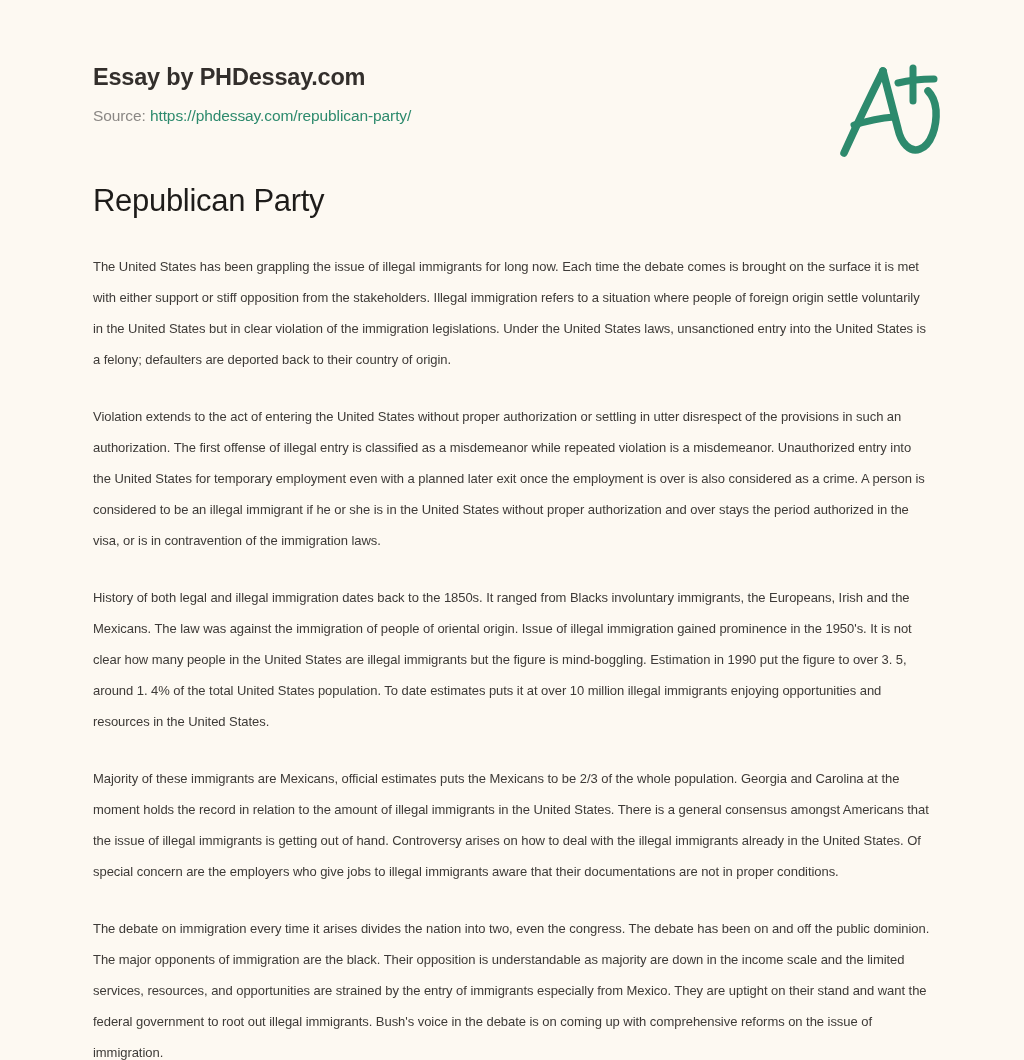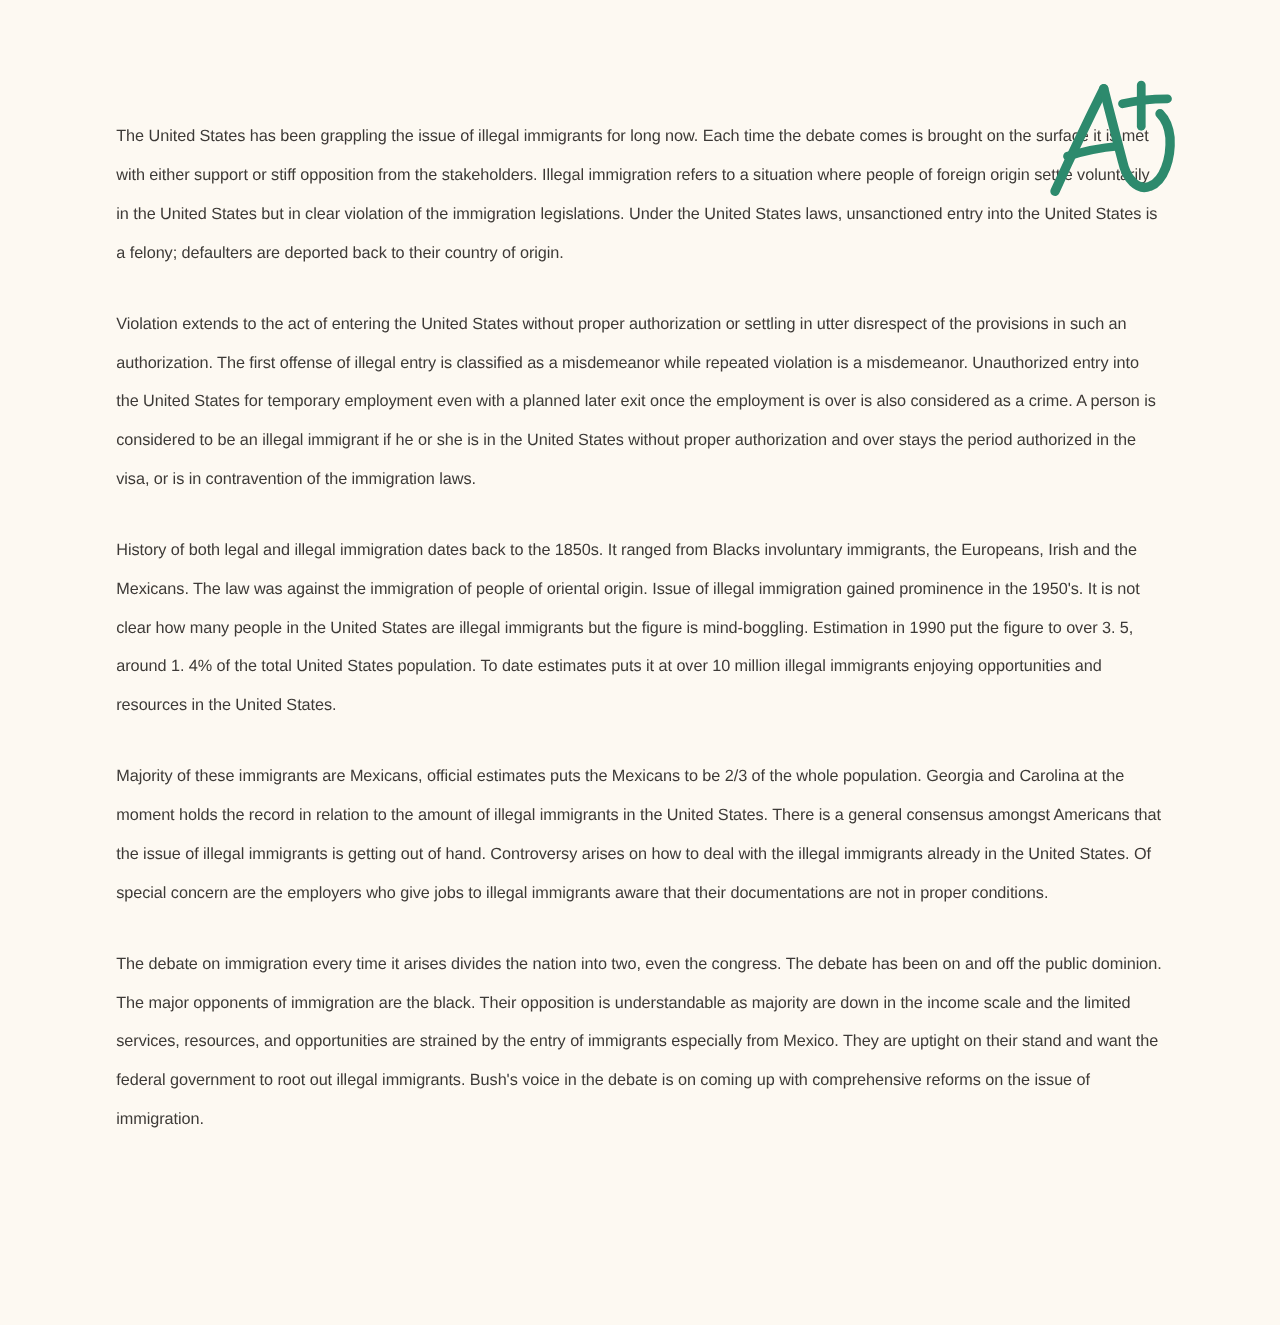--- a/index.html
+++ b/index.html
@@ -105,40 +105,46 @@
   .body-copy p:last-child {
     margin-bottom: 0;
   }
 </style>
 </head>
 <body>
 
 <div class="page">
 
   <header class="header">
+    <div class="brand-line">Essay by PHDessay.com</div>
+    <div class="source-line">
+      <span class="source-label">Source:</span>
+      <a class="source-url" href="#">https://phdessay.com/republican-party/</a>
+    </div>
 
     <div class="logo">
       <svg viewBox="0 0 110 105" xmlns="http://www.w3.org/2000/svg" aria-hidden="true">
         <g fill="none" stroke="#2d8a6d" stroke-linecap="round" stroke-linejoin="round">
 
           <path d="M8 96 C 18 74, 33 42, 47 14" stroke-width="7.5"></path>
 
           <path d="M47 14 C 52 34, 58 56, 62 72 C 65 86, 74 96, 84 92 C 95 88, 101 70, 100 53 C 99 43, 95 37, 92 34" stroke-width="7.5"></path>
 
           <path d="M18 68 C 31 64, 46 61, 58 60" stroke-width="7"></path>
 
           <path d="M77 11 C 77 22, 77 33, 77 44" stroke-width="7"></path>
 
           <path d="M62 26 C 74 23, 87 22, 98 22" stroke-width="7"></path>
         </g>
       </svg>
     </div>
   </header>
 
   <article class="article">
+    <h1 class="essay-title">Republican Party</h1>
     <div class="body-copy">
         <p>The United States has been grappling the issue of illegal immigrants for long now. Each time the debate comes is brought on the surface it is met with either support or stiff opposition from the stakeholders. Illegal immigration refers to a situation where people of foreign origin settle voluntarily in the United States but in clear violation of the immigration legislations. Under the United States laws, unsanctioned entry into the United States is a felony; defaulters are deported back to their country of origin.</p>
         <p>Violation extends to the act of entering the United States without proper authorization or settling in utter disrespect of the provisions in such an authorization. The first offense of illegal entry is classified as a misdemeanor while repeated violation is a misdemeanor. Unauthorized entry into the United States for temporary employment even with a planned later exit once the employment is over is also considered as a crime. A person is considered to be an illegal immigrant if he or she is in the United States without proper authorization and over stays the period authorized in the visa, or is in contravention of the immigration laws.</p>
         <p>History of both legal and illegal immigration dates back to the 1850s. It ranged from Blacks involuntary immigrants, the Europeans, Irish and the Mexicans. The law was against the immigration of people of oriental origin. Issue of illegal immigration gained prominence in the 1950's. It is not clear how many people in the United States are illegal immigrants but the figure is mind-boggling. Estimation in 1990 put the figure to over 3. 5, around 1. 4% of the total United States population. To date estimates puts it at over 10 million illegal immigrants enjoying opportunities and resources in the United States.</p>
         <p>Majority of these immigrants are Mexicans, official estimates puts the Mexicans to be 2/3 of the whole population. Georgia and Carolina at the moment holds the record in relation to the amount of illegal immigrants in the United States. There is a general consensus amongst Americans that the issue of illegal immigrants is getting out of hand. Controversy arises on how to deal with the illegal immigrants already in the United States. Of special concern are the employers who give jobs to illegal immigrants aware that their documentations are not in proper conditions.</p>
         <p>The debate on immigration every time it arises divides the nation into two, even the congress. The debate has been on and off the public dominion. The major opponents of immigration are the black. Their opposition is understandable as majority are down in the income scale and the limited services, resources, and opportunities are strained by the entry of immigrants especially from Mexico. They are uptight on their stand and want the federal government to root out illegal immigrants. Bush's voice in the debate is on coming up with comprehensive reforms on the issue of immigration.</p>
       </div>
   </article>
 
 </div>

